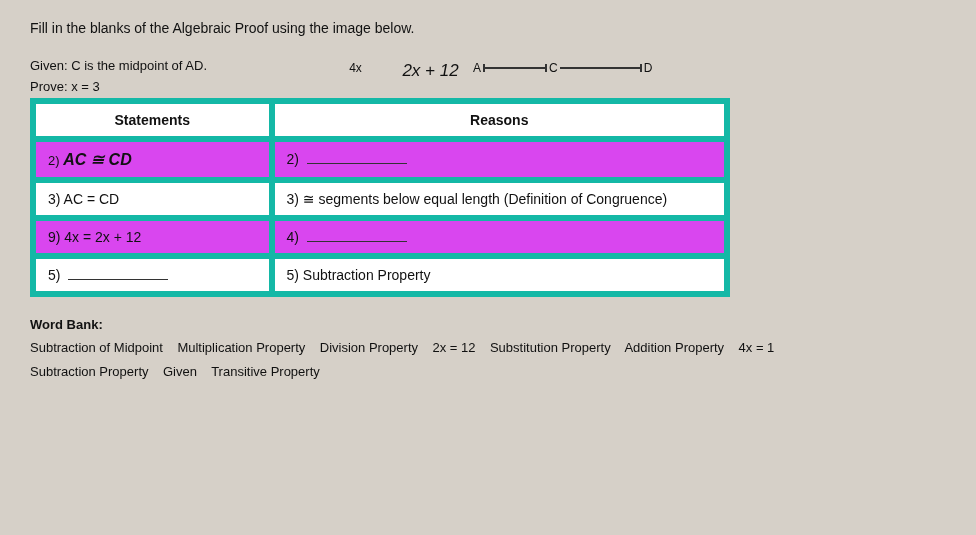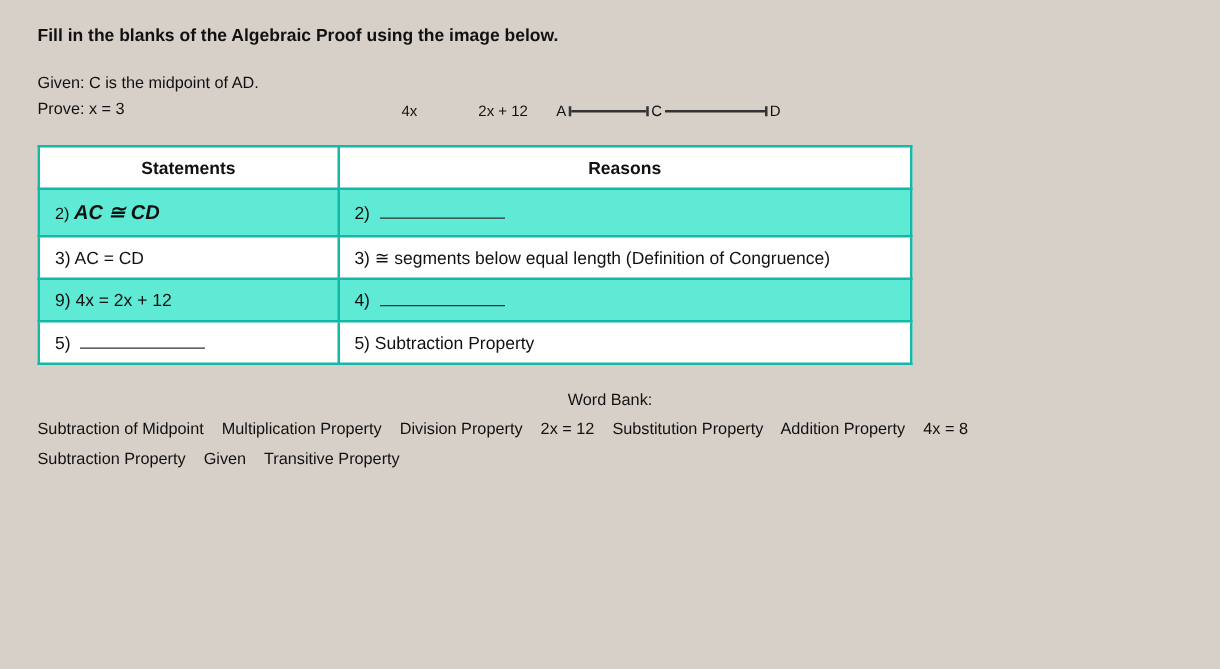--- a/index.html
+++ b/index.html
@@ -9,65 +9,64 @@
       background-color: #d6d0c8;
       width: 976px;
       min-height: 535px;
       padding: 20px 30px;
       font-size: 14px;
       color: #111;
     }
 
     .instruction {
       font-size: 14px;
-      font-weight: bold;
+      font-weight: normal;
       margin-bottom: 20px;
     }
 
     .given-section {
       display: flex;
-      align-items: flex-end;
-      margin-bottom: 18px;
-      gap: 80px;
+      align-items: flex-start;
+      gap: 108px;
     }
 
     .given-text {
       font-size: 13px;
       line-height: 1.6;
     }
 
     table {
       width: 700px;
       border-collapse: collapse;
       background: white;
       margin-bottom: 20px;
     }
 
     table th, table td {
-      border: 2px solid #14b8a6;
+      border: 6px solid #14b8a6;
       padding: 8px 12px;
       vertical-align: middle;
     }
 
     table th {
       background-color: #fff;
       font-weight: bold;
       font-size: 14px;
     }
 
     .stmt-col {
       width: 240px;
     }
 
     .reason-col {
       width: 460px;
     }
 
     .row-dark {
-      background-color: #5eead4;
+      background-color: #d946ef;
     }
 
     .row-light {
       background-color: #ffffff;
     }
 
     .italic-bold {
       font-style: italic;
       font-weight: bold;
       font-size: 16px;
@@ -78,24 +77,23 @@
       width: 100px;
       border-bottom: 1px solid #333;
       margin-left: 4px;
     }
 
     .word-bank {
       margin-top: 10px;
     }
 
     .word-bank-title {
-      font-weight: normal;
+      font-weight: bold;
       font-size: 13px;
       margin-bottom: 4px;
-      text-align: center;
     }
 
     .word-bank-items {
       font-size: 13px;
       line-height: 1.9;
     }
 
     .diagram-full {
       display: flex;
       align-items: flex-start;
@@ -110,21 +108,21 @@
 <div class="given-section">
   <div class="given-text">
     <div>Given: C is the midpoint of AD.</div>
     <div>Prove: x = 3</div>
   </div>
 
   <div class="diagram-full">
 
     <div style="display:flex; margin-left:8px; margin-bottom:2px;">
       <div style="width:65px; text-align:center; font-size:12px;">4x</div>
-      <div style="width:85px; text-align:center; font-size:12px;">2x + 12</div>
+      <div style="width:85px; text-align:center; font-size:17px;font-style:italic;">2x + 12</div>
     </div>
 
     <div style="display:flex; align-items:center;">
       <div style="font-size:12px; margin-right:2px;">A</div>
       <div style="width:2px; height:8px; background:#333; display:inline-block;"></div>
       <div style="width:60px; height:2px; background:#333; display:inline-block;"></div>
       <div style="width:2px; height:8px; background:#333; display:inline-block;"></div>
       <div style="font-size:12px; margin:0 2px;">C</div>
       <div style="width:80px; height:2px; background:#333; display:inline-block;"></div>
       <div style="width:2px; height:8px; background:#333; display:inline-block;"></div>
@@ -185,19 +183,19 @@
 
 <div class="word-bank">
   <div class="word-bank-title">Word Bank:</div>
   <div class="word-bank-items">
     <span>Subtraction of Midpoint</span>&nbsp;&nbsp;&nbsp;
     <span>Multiplication Property</span>&nbsp;&nbsp;&nbsp;
     <span>Division Property</span>&nbsp;&nbsp;&nbsp;
     <span>2x = 12</span>&nbsp;&nbsp;&nbsp;
     <span>Substitution Property</span>&nbsp;&nbsp;&nbsp;
     <span>Addition Property</span>&nbsp;&nbsp;&nbsp;
-    <span>4x = 8</span>
+    <span>4x = 1</span>
     <br>
     <span>Subtraction Property</span>&nbsp;&nbsp;&nbsp;
     <span>Given</span>&nbsp;&nbsp;&nbsp;
     <span>Transitive Property</span>
   </div>
 </div>
 
 </body></html>

